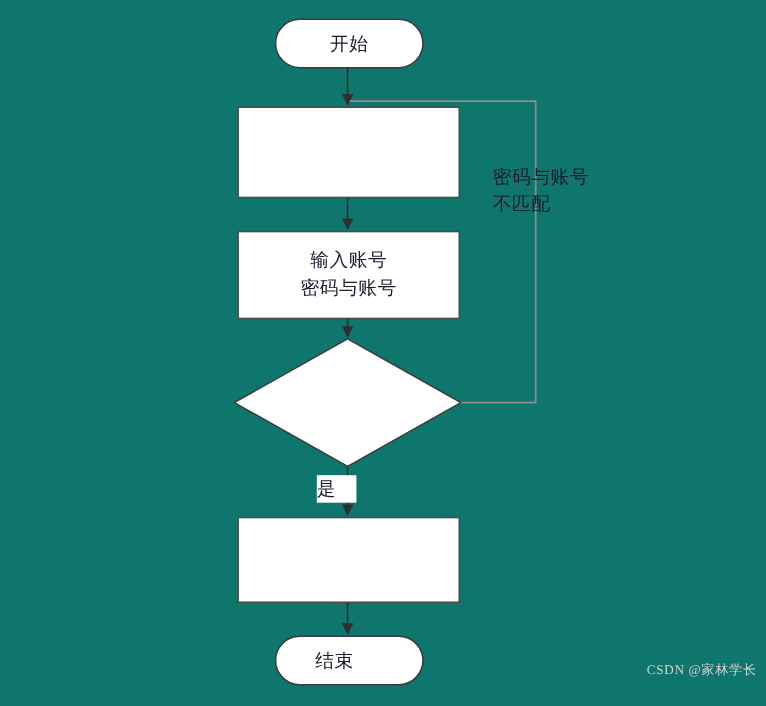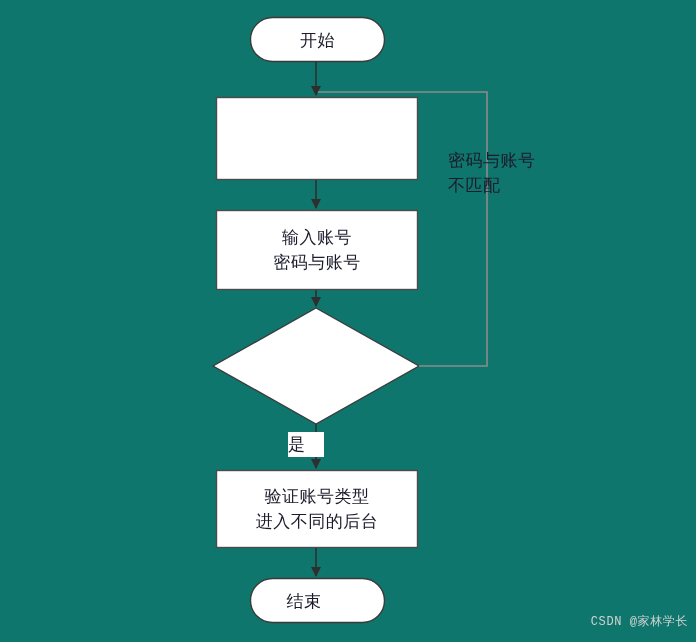--- a/index.html
+++ b/index.html
@@ -43,26 +43,26 @@
     color: #1b1b2b;
     font-size: 17px;
     line-height: 25px;
     letter-spacing: 0.5px;
     white-space: pre;
     font-family: Liberation Sans, sans-serif;
   }
   #watermark {
     position: absolute;
     right: 8px;
-    bottom: 12px;
+    bottom: 24px;
     font-size: 12px;
     color: #d2d2d2;
     letter-spacing: 0.6px;
     white-space: pre;
-    font-family: Liberation Mono, monospace;
+    font-family: Liberation Serif, serif;
   }
 </style>
 </head>
 <body>
 
 <div id="canvas">
 
   <svg id="flow-svg" viewBox="0 0 696 642" xmlns="http://www.w3.org/2000/svg">
     <defs>
       <marker id="arrow-dark" viewBox="0 0 10 10" refX="9" refY="5" markerWidth="7" markerHeight="7" orient="auto-start-reverse">
@@ -95,22 +95,20 @@
     <path d="M 419 366 L 487 366 L 487 92 L 318 92" fill="none" stroke="#8c8c8c" stroke-width="1.6" stroke-linejoin="miter"></path>
   </svg>
 
   <div class="node-text" style="left:250px; top:28px; width:135px;">开始</div>
 
 
   <div class="node-text" style="left:216px; top:225px; width:202px;">输入账号
 密码与账号</div>
 
 
-  <div class="node-text" style="left:216px; top:484px; width:202px;">验证账号类型
-进入不同的后台</div>
 
   <div class="node-text" style="left:250px; top:589px; width:108px;">结束</div>
 
   <div class="edge-label" style="left:288px; top:432px; width:36px; background:#ffffff;">是</div>
 
   <div class="edge-label" style="left:448px; top:148px; width:125px;">密码与账号</div>
 
   <div class="edge-label" style="left:448px; top:173px; width:125px;">不匹配</div>
 
   <div id="watermark">CSDN @家林学长</div>

